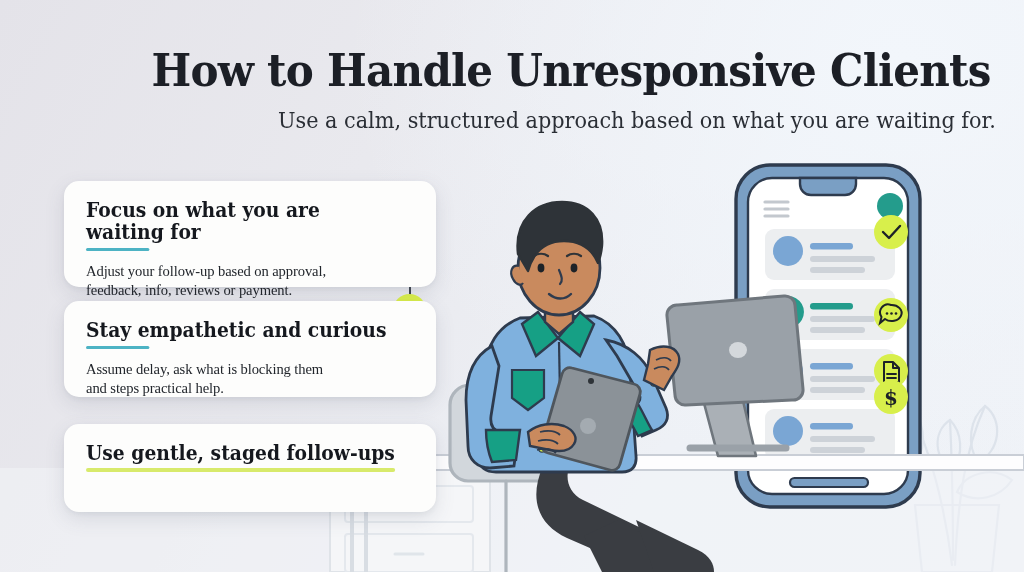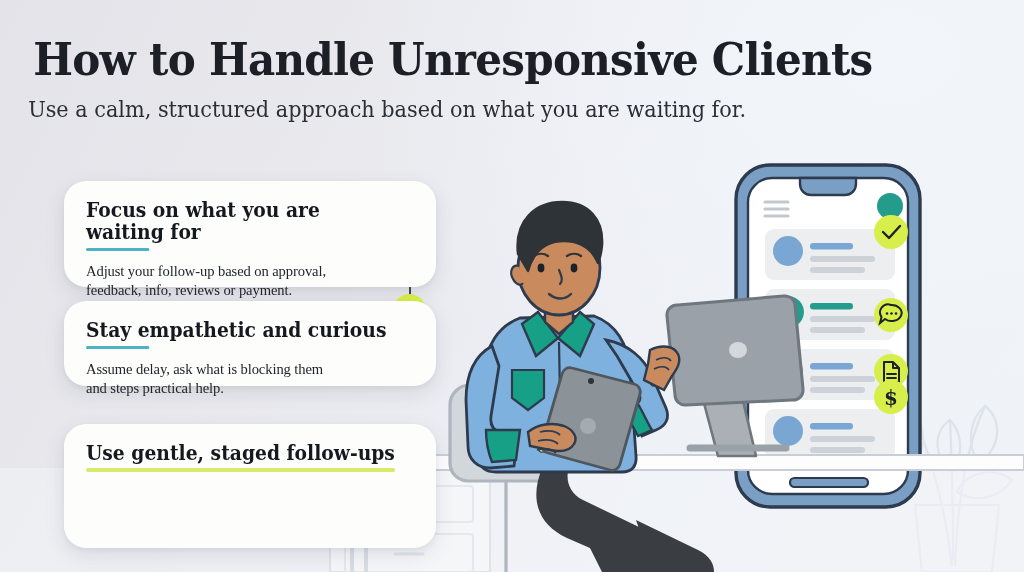--- a/index.html
+++ b/index.html
@@ -16,23 +16,23 @@
     width: 1024px; height: 572px;
     overflow: hidden;
     background:
       radial-gradient(ellipse 900px 700px at 88% 10%, #f2f6fb 0%, rgba(242,246,251,0) 62%),
       linear-gradient(118deg, #e4e3e9 0%, #e9e9ee 34%, #eef1f6 68%, #eff2f7 100%);
   }
 
   
   .header {
     position: absolute;
-    left: 0; top: 36px;
+    left: 0; top: 47px;
     width: 1024px;
-    text-align: left;
+    text-align: right;
   }
   .title {
     font-family: "DejaVu Serif", "Liberation Serif", serif;
     font-weight: 700;
     font-size: 45px;
     letter-spacing: -0.8px;
     color: #1c1f26;
     line-height: 1.08;
     margin: 0;
     transform: scaleX(0.935);
@@ -46,28 +46,28 @@
     transform: scaleX(0.945);
   }
 
   
   .art { position: absolute; left: 0; top: 0; width: 1024px; height: 572px; }
 
   
   .card {
     position: absolute;
     background: #fdfdfc;
-    border-radius: 22px;
+    border-radius: 15px;
     box-shadow: 0 7px 20px rgba(70,80,100,0.13), 0 2px 5px rgba(70,80,100,0.07);
     box-sizing: border-box;
     padding: 19px 22px 20px 22px;
   }
   #card1 { left: 64px; top: 181px; width: 372px; height: 106px; }
-  #card2 { left: 64px; top: 301px; width: 372px; height: 85px; }
-  #card3 { left: 64px; top: 424px; width: 372px; height: 124px; }
+  #card2 { left: 64px; top: 301px; width: 372px; height: 96px; }
+  #card3 { left: 64px; top: 424px; width: 372px; height: 88px; }
 
   .card-head {
     font-family: "DejaVu Serif", "Liberation Serif", serif;
     font-weight: 700;
     font-size: 19.5px;
     color: #15181e;
     line-height: 1.12;
     margin: 0;
     display: inline-block;
     position: relative;

